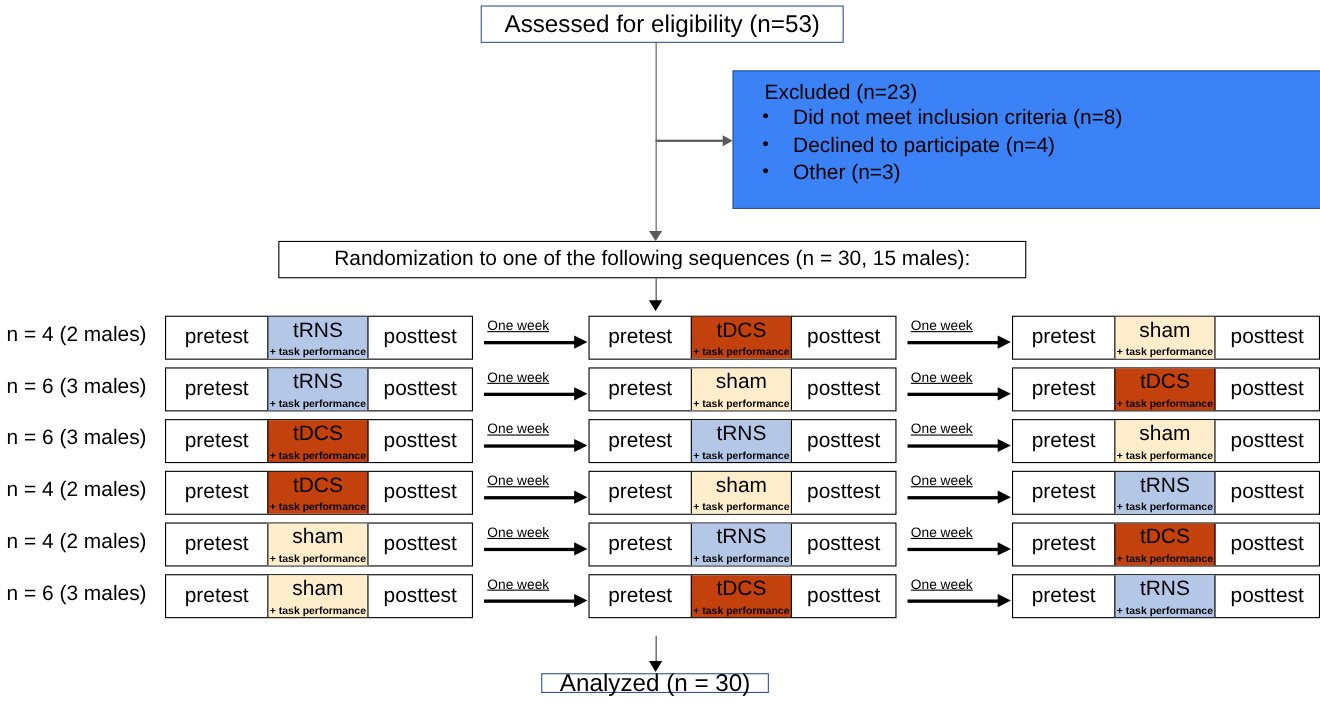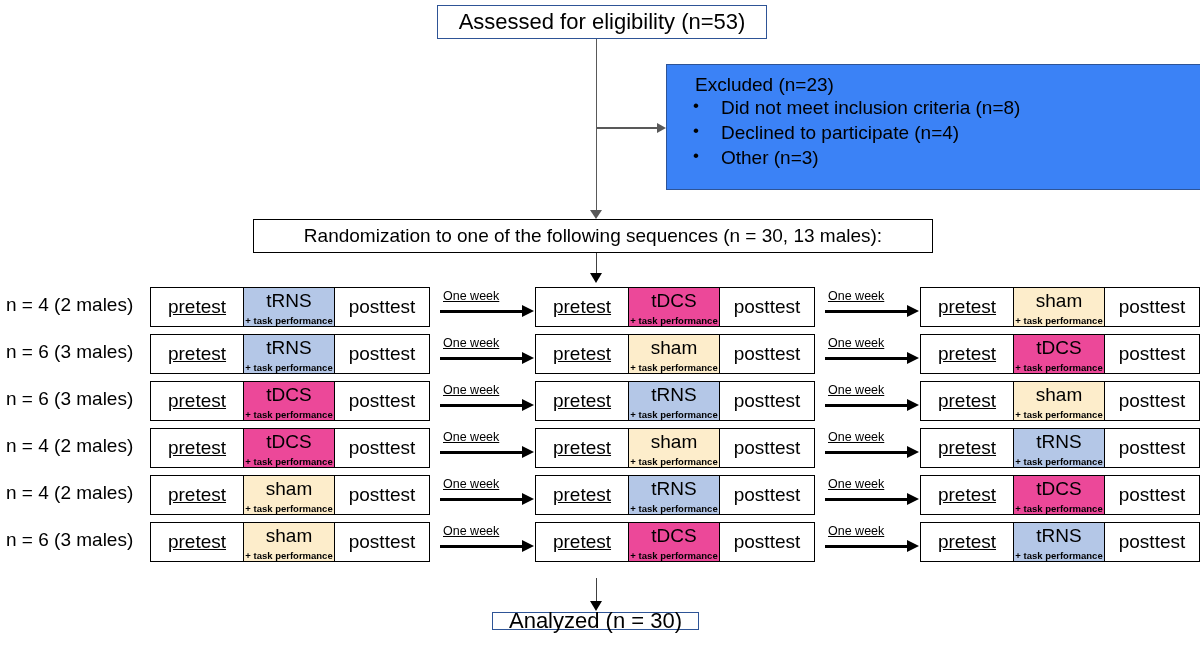--- a/index.html
+++ b/index.html
@@ -130,21 +130,21 @@
   }
   .cell {
     position: relative;
     display: flex;
     align-items: center;
     justify-content: center;
     font-size: 19px;
     box-sizing: border-box;
     white-space: nowrap;
   }
-  .cell-pre  { width: 92px; text-decoration: underline; }
+  .cell-pre  { width: 92px; }
   .cell-post { width: 94px; }
   .cell-cond {
     width: 92px;
     border-left: 1.8px solid #000000;
     border-right: 1.8px solid #000000;
     flex-direction: column;
     justify-content: flex-start;
     padding-top: 1px;
   }
   .cond-name { font-size: 19px; line-height: 1.0; margin-top: 2px; }
@@ -154,21 +154,21 @@
     left: 0; right: 0;
     text-align: center;
     font-size: 9.5px;
     font-weight: bold;
     line-height: 1.05;
     white-space: nowrap;
   }
 
   
   .cond-tRNS { background: #b4c7e7; }
-  .cond-tDCS { background: #ec4899; }
+  .cond-tDCS { background: #c2410c; }
   .cond-sham { background: #fdedcb; }
 
   
   .oneweek { position: absolute; top: 2px; width: 104px; height: 36px; }
   .oneweek .ow-label {
     position: absolute;
     left: 6px; top: 0px;
     font-size: 12.5px;
     text-decoration: underline;
     white-space: nowrap;
@@ -203,21 +203,21 @@
 <div class="abs" id="box-excluded">
   <div class="exc-title">Excluded (n=23)</div>
   <ul>
     <li>Did not meet inclusion criteria (n=8)</li>
     <li>Declined to participate (n=4)</li>
     <li>Other (n=3)</li>
   </ul>
 </div>
 
 <div class="abs" id="box-random">
-  <span>Randomization to one of the following sequences (n = 30, 13 males):</span>
+  <span>Randomization to one of the following sequences (n = 30, 15 males):</span>
 </div>
 
 <div class="abs vline-dark" style="left:595.5px; top:253px; height:24px;"></div>
 <div class="abs arrowhead-down-dark" style="left:590px; top:273px;"></div>
 
 <div id="sequence-rows">
     <div class="seq-row" style="top: 287px;">
       <div class="row-label">n = 4 (2 males)</div>
       <div class="seq-block" style="left: 150px;">
         <div class="cell cell-pre">pretest</div>

